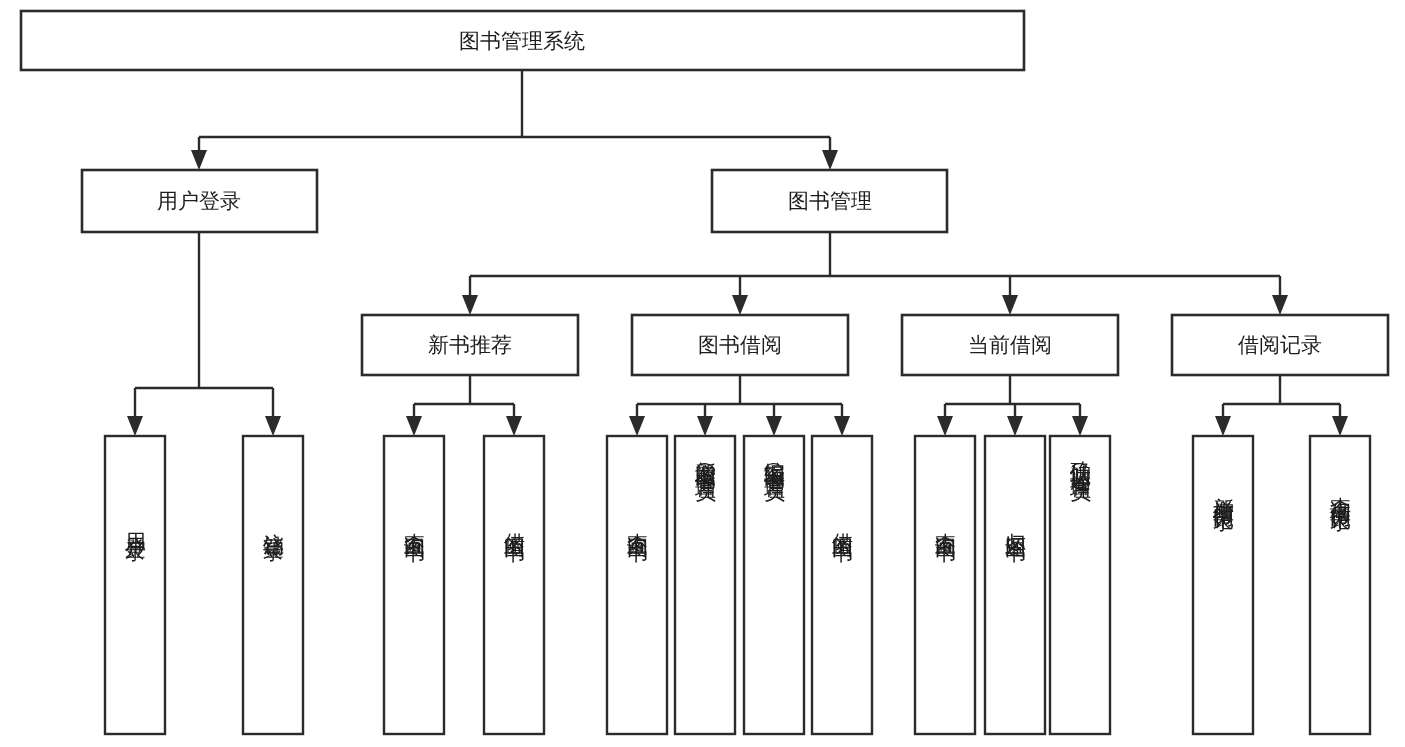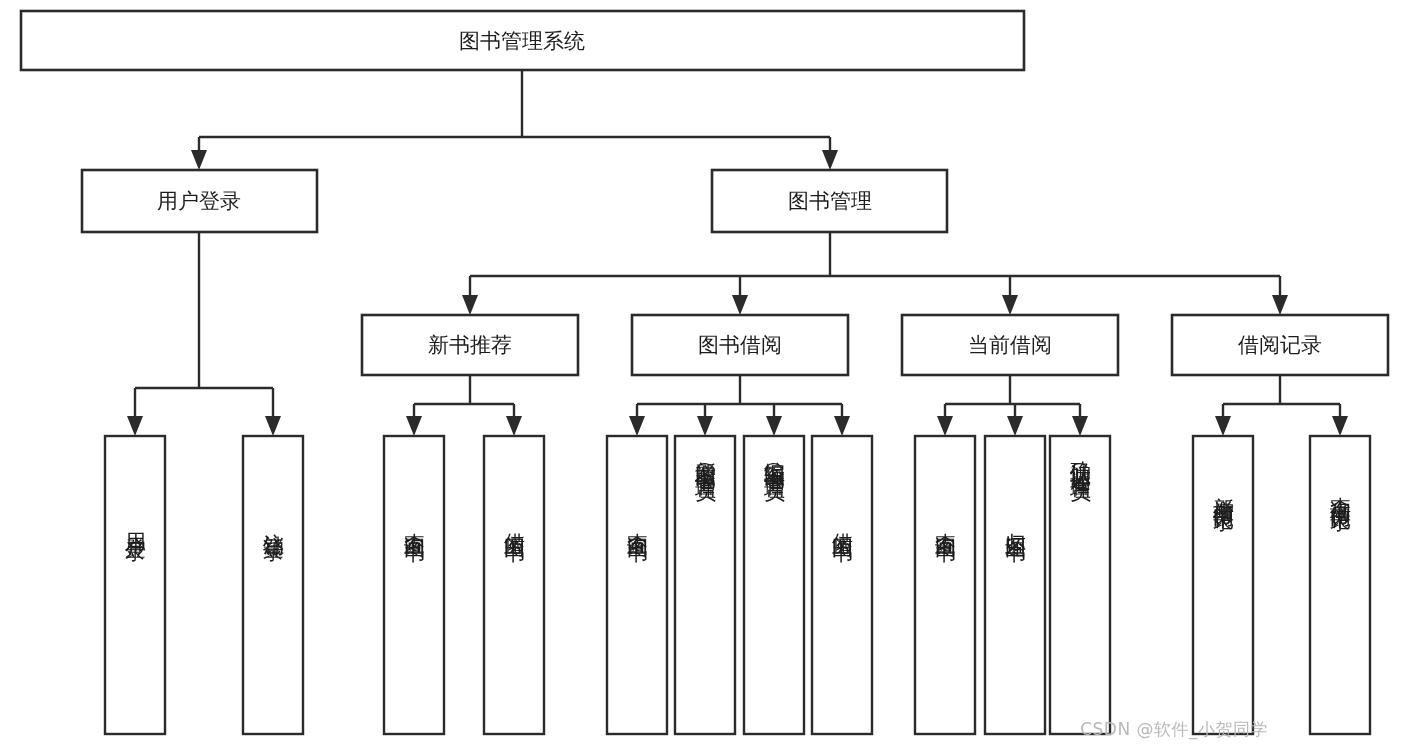--- a/index.html
+++ b/index.html
@@ -265,14 +265,13 @@
     <span class="leaf-label" style="margin-top:8px;">确认归还（管理员）</span>
   </div>
 
   <div class="leaf-label-wrap" style="left:1193px; top:436px; width:60px; height:298px;">
     <span class="leaf-label" style="margin-top:44px;">新增借阅记录</span>
   </div>
   <div class="leaf-label-wrap" style="left:1310px; top:436px; width:60px; height:298px;">
     <span class="leaf-label" style="margin-top:44px;">查询借阅记录</span>
   </div>
 
-  <div class="watermark">CSDN @软件_小贺同学</div>
 </div>
 
 </body></html>

